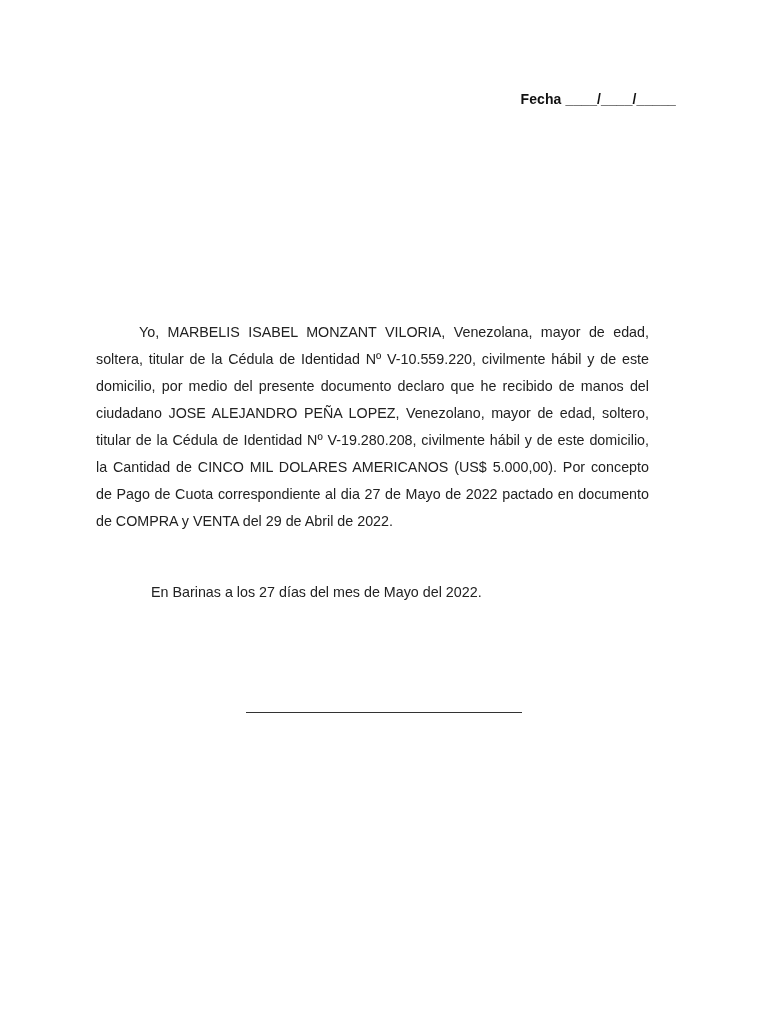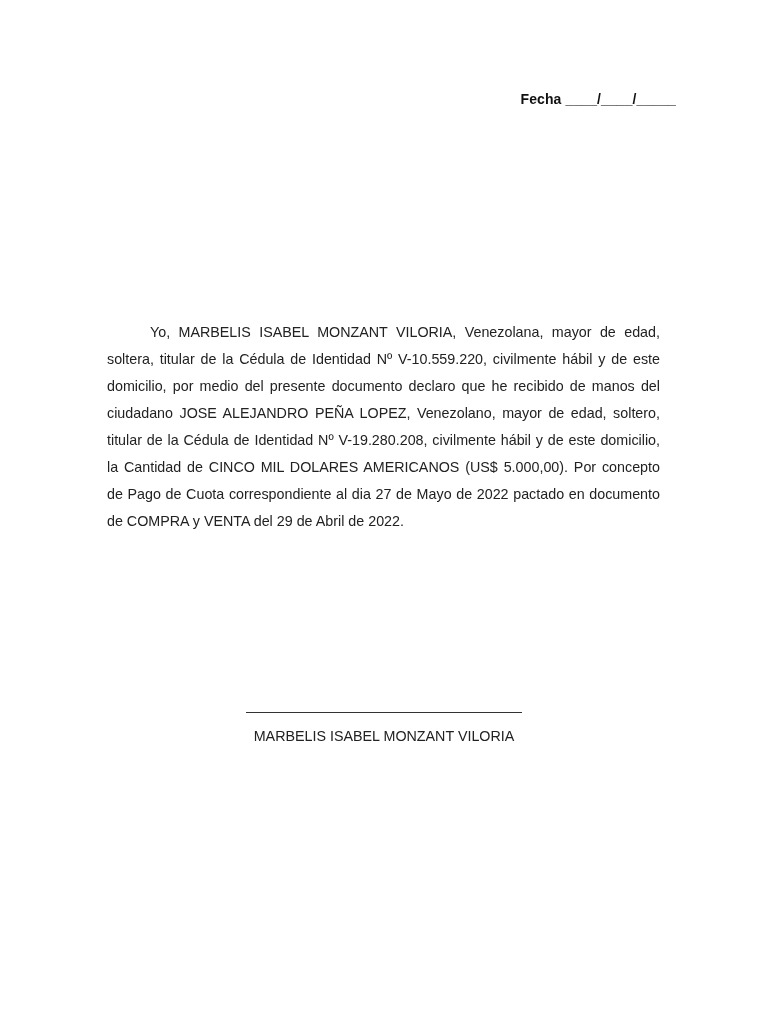--- a/index.html
+++ b/index.html
@@ -37,21 +37,21 @@
       left: 0;
       width: 768px;
       text-align: center;
       font-size: 23px;
       font-weight: bold;
       color: #111;
     }
     .body-text {
       position: absolute;
       top: 319px;
-      left: 107px;
+      left: 96px;
       width: 553px;
       font-size: 14.3px;
       line-height: 27px;
       text-align: justify;
       color: #222;
     }
     .body-text p {
       margin: 0;
       text-indent: 43px;
     }
@@ -89,18 +89,18 @@
 <body>
 
 <div class="page">
   <div class="fecha">Fecha ____/____/_____</div>
 
 
   <div class="body-text">
     <p>Yo, MARBELIS ISABEL MONZANT VILORIA, Venezolana, mayor de edad, soltera, titular de la Cédula de Identidad Nº V-10.559.220, civilmente hábil y de este domicilio, por medio del presente documento declaro que he recibido de manos del ciudadano JOSE ALEJANDRO PEÑA LOPEZ, Venezolano, mayor de edad, soltero, titular de la Cédula de Identidad Nº V-19.280.208, civilmente hábil y de este domicilio, la Cantidad de CINCO MIL DOLARES AMERICANOS (US$ 5.000,00). Por concepto de Pago de Cuota correspondiente al dia 27 de Mayo de 2022 pactado en documento de COMPRA y VENTA del 29 de Abril de 2022.</p>
   </div>
 
+  <div class="closing">En Barinas a los 27 días del mes de Mayo del 2022.</div>
 
   <div class="signature">
     <div class="sig-line"></div>
-    <div class="sig-name">MARBELIS ISABEL MONZANT VILORIA</div>
   </div>
 </div>
 
 </body></html>

